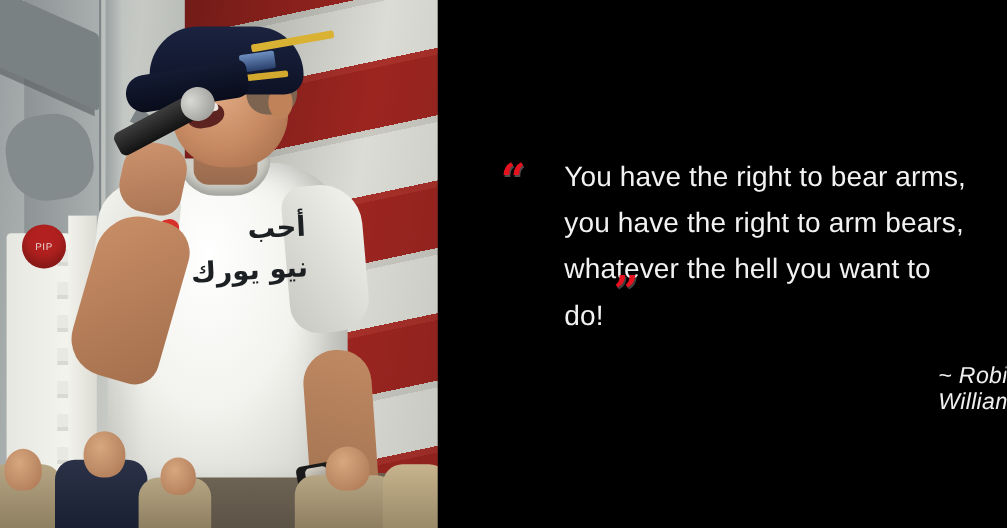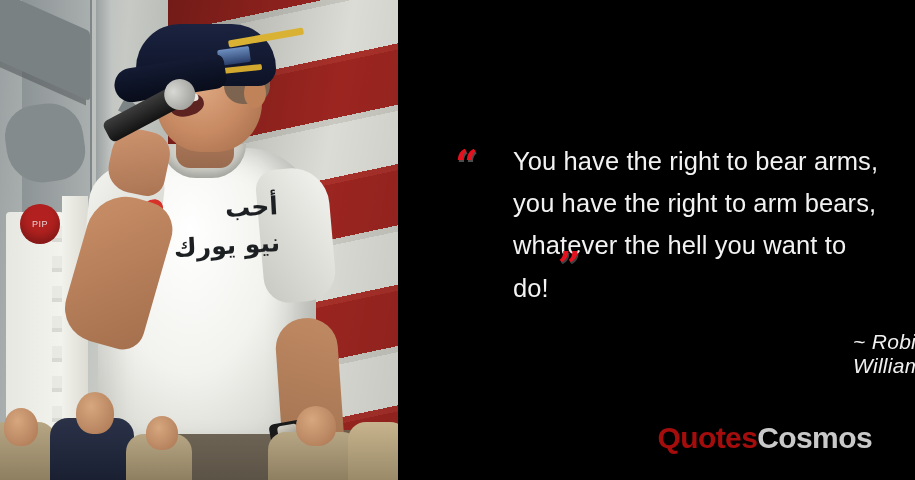--- a/index.html
+++ b/index.html
@@ -349,16 +349,15 @@
 
   <div class="panel">
 
     <div class="quote-block">
       <span class="qmark-open">“</span>
       <div class="quote-text"><span>You have the right to bear arms, you have the right to arm bears, whatever the hell you want to do!</span><span class="qmark-close">”</span></div>
     </div>
 
     <div class="attribution">~ Robin Williams</div>
 
-    <div class="logo"><span class="q">Quotes</span><span class="c">Cosmos</span></div>
 
   </div>
 </div>
 
 </body></html>

